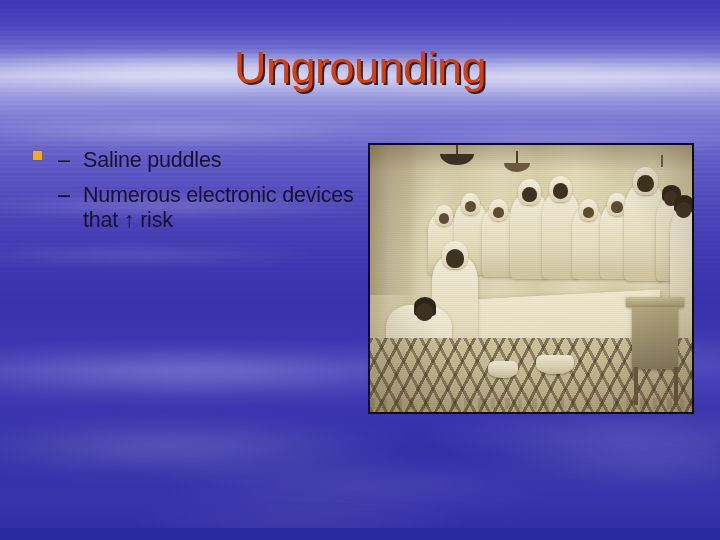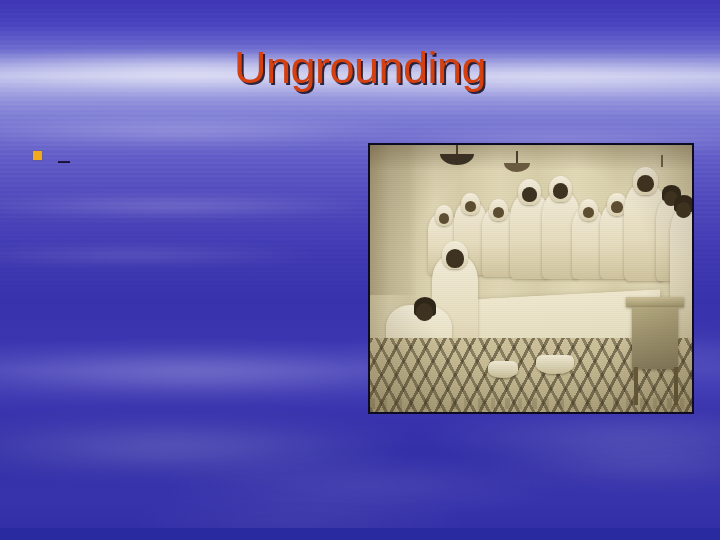--- a/index.html
+++ b/index.html
@@ -316,28 +316,30 @@
   <div id="body-block">
 
     <div class="l1-item">
       <span class="l1-marker"></span>
     </div>
 
     <div class="l2-list">
 
       <div class="l2-item">
         <span class="l2-marker">–</span>
+        <span>Saline puddles</span>
       </div>
 
       <div class="l2-item">
         <span class="l2-marker">–</span>
       </div>
 
       <div class="l2-item">
         <span class="l2-marker">–</span>
+        <span>Numerous electronic devices that ↑ risk</span>
       </div>
 
     </div>
   </div>
 
   <div id="photo-frame">
     <div id="photo">
 
       <div class="ph wall-shadow-top"></div>
       <div class="ph wall-left"></div>

